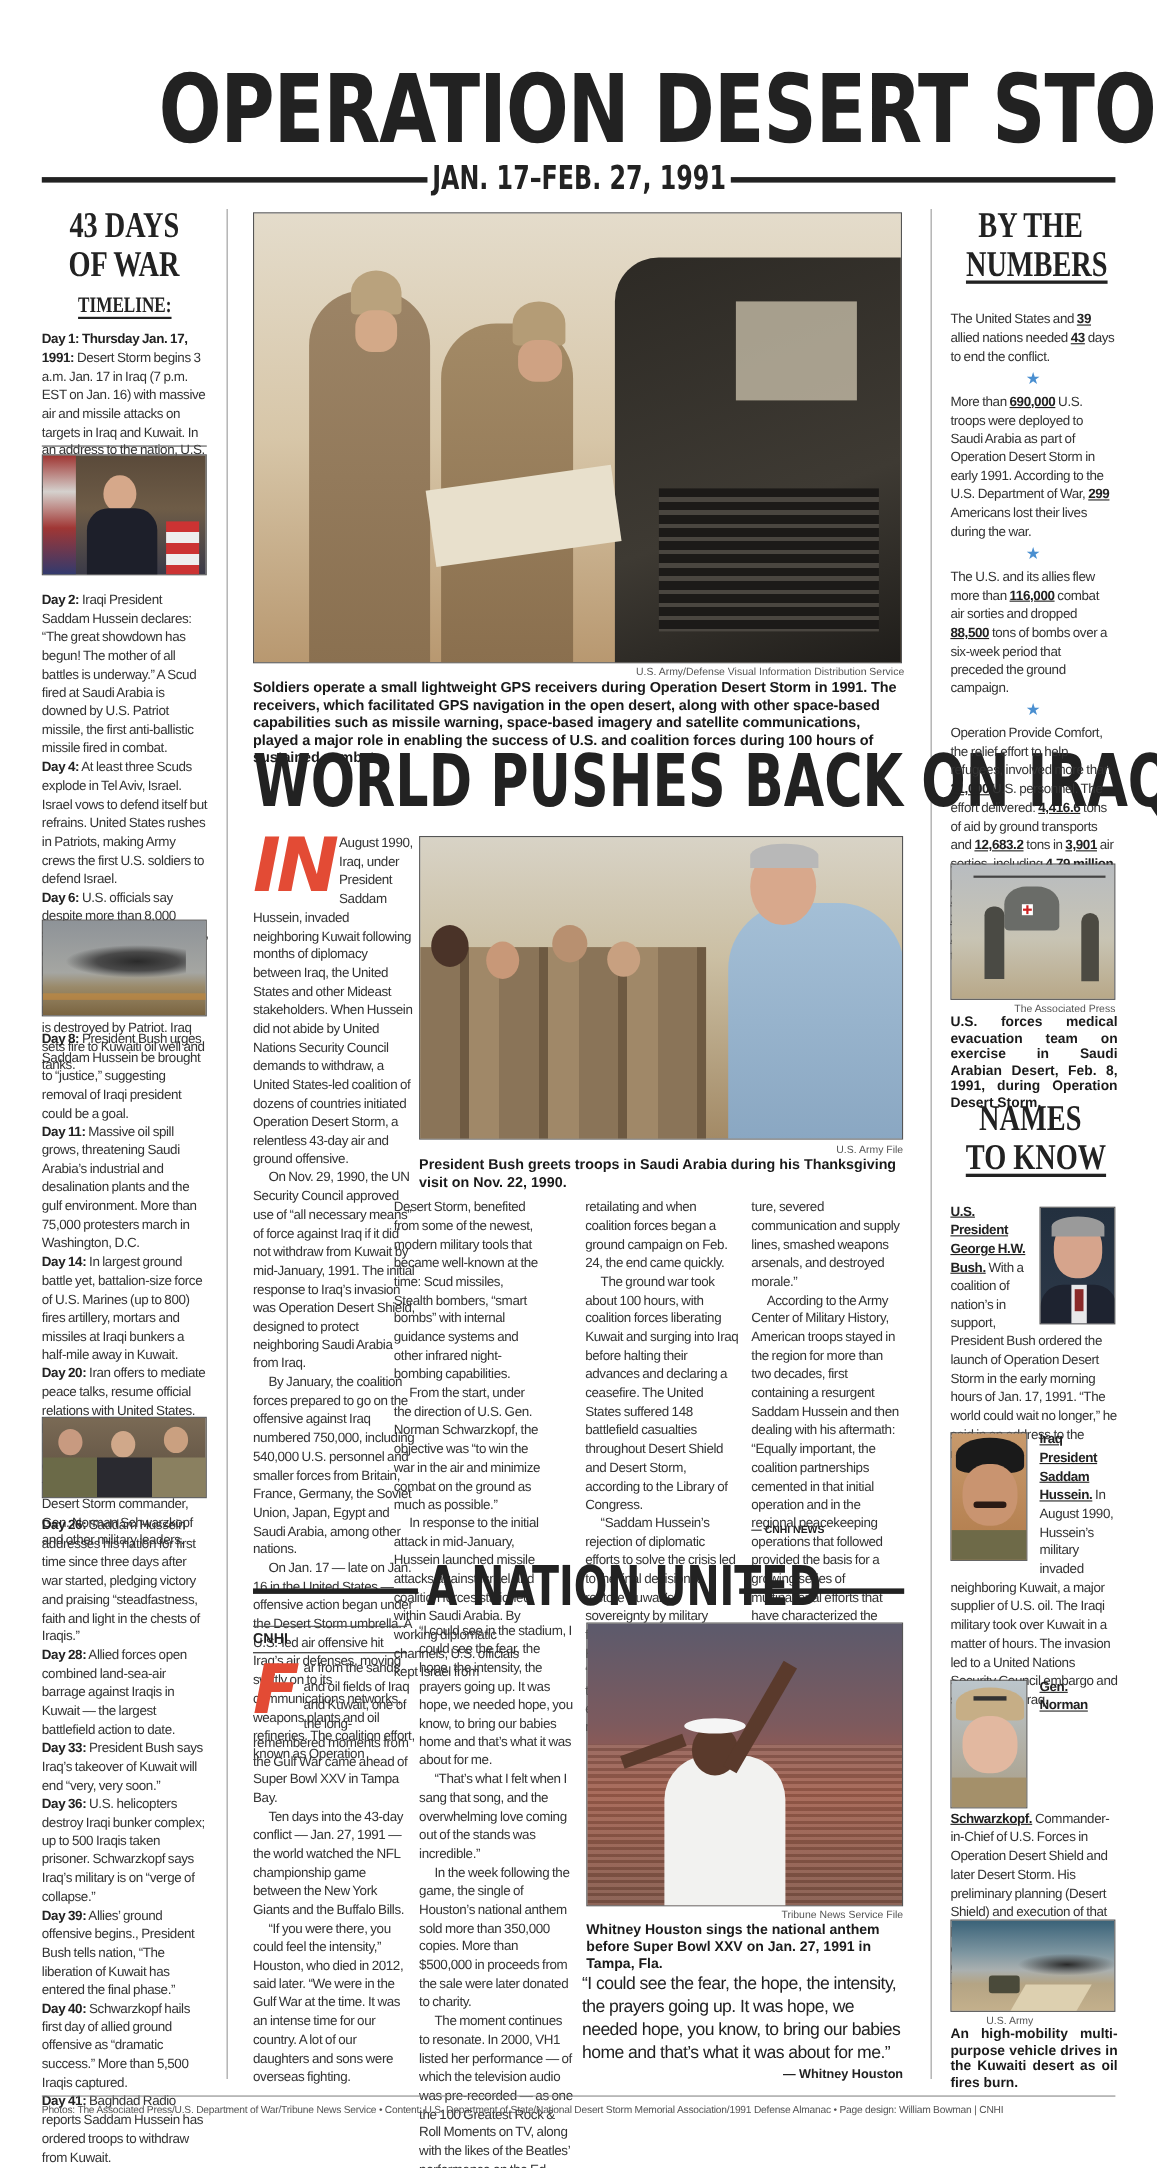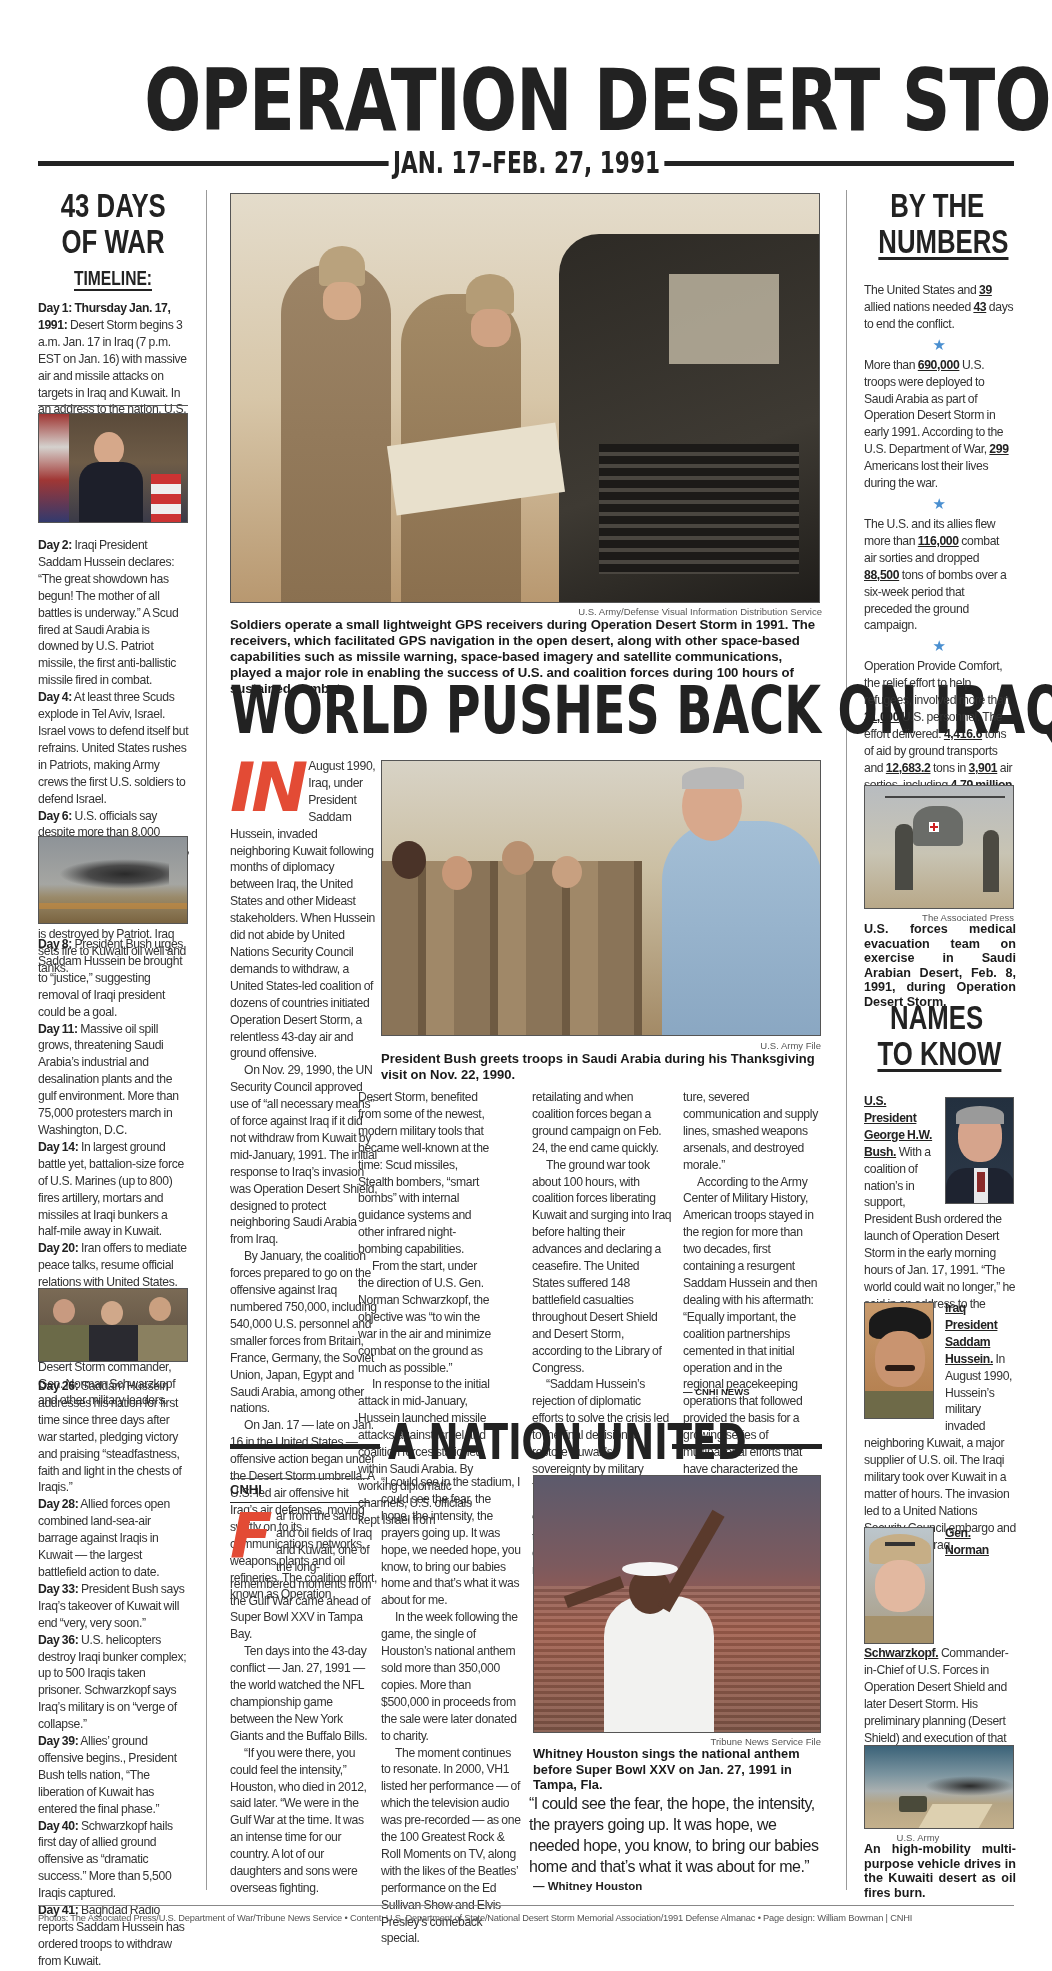--- a/index.html
+++ b/index.html
@@ -17,21 +17,21 @@
   #date-line {
     position: absolute; left: 0; top: 145px; width: 1052px; text-align: center;
     font-family: "DejaVu Sans", sans-serif; font-weight: bold; font-size: 30px; color: #222;
   }
   #date-line span { display: inline-block; transform: scaleX(0.72); transform-origin: center; background: #fff; padding: 0 6px; white-space: nowrap; }
 
   .col-rule { position: absolute; width: 1px; background: #999; }
 
   
   .side-head {
-    position: absolute; text-align: center; font-family: Liberation Sans, sans-serif;
+    position: absolute; text-align: center; font-family: Liberation Serif, serif;
     font-weight: bold; color: #222; line-height: 1.08;
   }
   .side-head span { display: inline-block; transform: scaleX(0.78); transform-origin: center; white-space: nowrap; }
   .ul { text-decoration: underline; text-decoration-thickness: 3px; text-underline-offset: 4px; }
 
   
   .txt {
     position: absolute; font-family: "Liberation Sans", sans-serif; font-size: 12.2px;
     line-height: 16.9px; color: #333; letter-spacing: -0.35px; word-spacing: -0.5px;
   }
@@ -189,36 +189,37 @@
 <div style="position:absolute; left:230px; top:1502px; width:140px; height:1px; background:#222;"></div>
 
 <div class="txt" style="left:230px; top:1508px; width:142px;">
   <span class="dropcap" style="font-size:62px; margin-top:3px;">F</span>
   <p>ar from the sands and oil fields of Iraq and Kuwait, one of the long-remembered moments from the Gulf War came ahead of Super Bowl XXV in Tampa Bay.</p>
   <p class="indent">Ten days into the 43-day conflict — Jan. 27, 1991 — the world watched the NFL championship game between the New York Giants and the Buffalo Bills.</p>
   <p class="indent">“If you were there, you could feel the intensity,” Houston, who died in 2012, said later. “We were in the Gulf War at the time. It was an intense time for our country. A lot of our daughters and sons were overseas fighting.</p>
 </div>
 <div class="txt" style="left:381px; top:1474px; width:140px;">
   <p>“I could see in the stadium, I could see the fear, the hope, the intensity, the prayers going up. It was hope, we needed hope, you know, to bring our babies home and that’s what it was about for me.</p>
+  <p class="indent">“That’s what I felt when I sang that song, and the overwhelming love coming out of the stands was incredible.”</p>
   <p class="indent">In the week following the game, the single of Houston’s national anthem sold more than 350,000 copies. More than $500,000 in proceeds from the sale were later donated to charity.</p>
   <p class="indent">The moment continues to resonate. In 2000, VH1 listed her performance — of which the television audio was pre-recorded — as one the 100 Greatest Rock &amp; Roll Moments on TV, along with the likes of the Beatles’ performance on the Ed Sullivan Show and Elvis Presley’s comeback special.</p>
 </div>
 
 <div class="photo" style="left:533px; top:1475px; width:288px; height:258px; background:linear-gradient(180deg,#5c5a6c 0%,#7c5a5e 35%,#a45a4a 60%,#6a4a40 100%);">
   <div style="position:absolute; left:0; top:110px; width:288px; height:150px; background:repeating-linear-gradient(0deg,#7a5040 0 3px,#b08070 3px 6px); opacity:.5;"></div>
   <div style="position:absolute; left:70px; top:120px; width:110px; height:138px; background:#f2f2f0; border-radius:40px 40px 0 0;"></div>
   <div style="position:absolute; left:95px; top:92px; width:42px; height:46px; border-radius:50%; background:#5a3a2c;"></div>
   <div style="position:absolute; left:88px; top:86px; width:56px; height:14px; border-radius:50%; background:#f5f5f5;"></div>
   <div style="position:absolute; left:150px; top:30px; width:14px; height:110px; background:#5a3a2c; transform:rotate(30deg);"></div>
   <div style="position:absolute; left:30px; top:110px; width:60px; height:12px; background:#5a3a2c; transform:rotate(-20deg);"></div>
 </div>
 <div class="credit" style="left:533px; top:1736px; width:288px;">Tribune News Service File</div>
 <div class="caption" style="left:533px; top:1746px; width:290px; font-size:12.8px; line-height:15.5px;">Whitney Houston sings the national anthem before Super Bowl XXV on Jan. 27, 1991 in Tampa, Fla.</div>
 <div style="position:absolute; left:529px; top:1793px; width:300px; font-family:'Liberation Sans',sans-serif; font-size:16px; line-height:21px; letter-spacing:-0.5px; color:#222;">“I could see the fear, the hope, the intensity, the prayers going up. It was hope, we needed hope, you know, to bring our babies home and that’s what it was about for me.”</div>
-<div style="position:absolute; left:533px; top:1880px; width:288px; text-align:left; font-family:'Liberation Sans',sans-serif; font-weight:bold; font-size:11.5px; color:#222;">— Whitney Houston</div>
+<div style="position:absolute; left:533px; top:1880px; width:288px; text-align:right; font-family:'Liberation Sans',sans-serif; font-weight:bold; font-size:11.5px; color:#222;">— Whitney Houston</div>
 
 <div class="side-head" style="left:860px; top:188px; width:154px; font-size:33px;">
   <span>BY THE</span><br><span class="ul">NUMBERS</span>
 </div>
 
 <div class="txt" id="numbers-block" style="left:864px; top:282px; width:150px;">
     <p>The United States and <span class="num">39</span> allied nations needed <span class="num">43</span> days to end the conflict.</p>
     <div class="star">★</div>
     <p>More than <span class="num">690,000</span> U.S. troops were deployed to Saudi Arabia as part of Operation Desert Storm in early 1991. According to the U.S. Department of War, <span class="num">299</span> Americans lost their lives during the war.</p>
     <div class="star">★</div>

